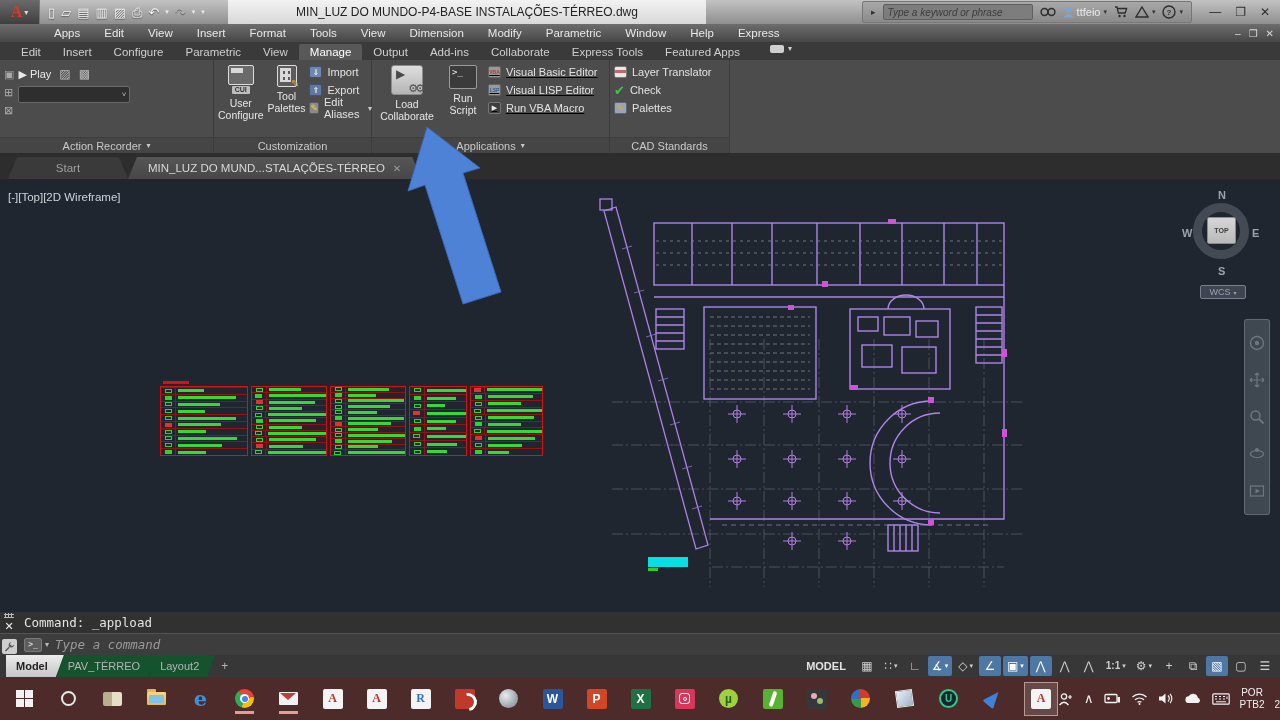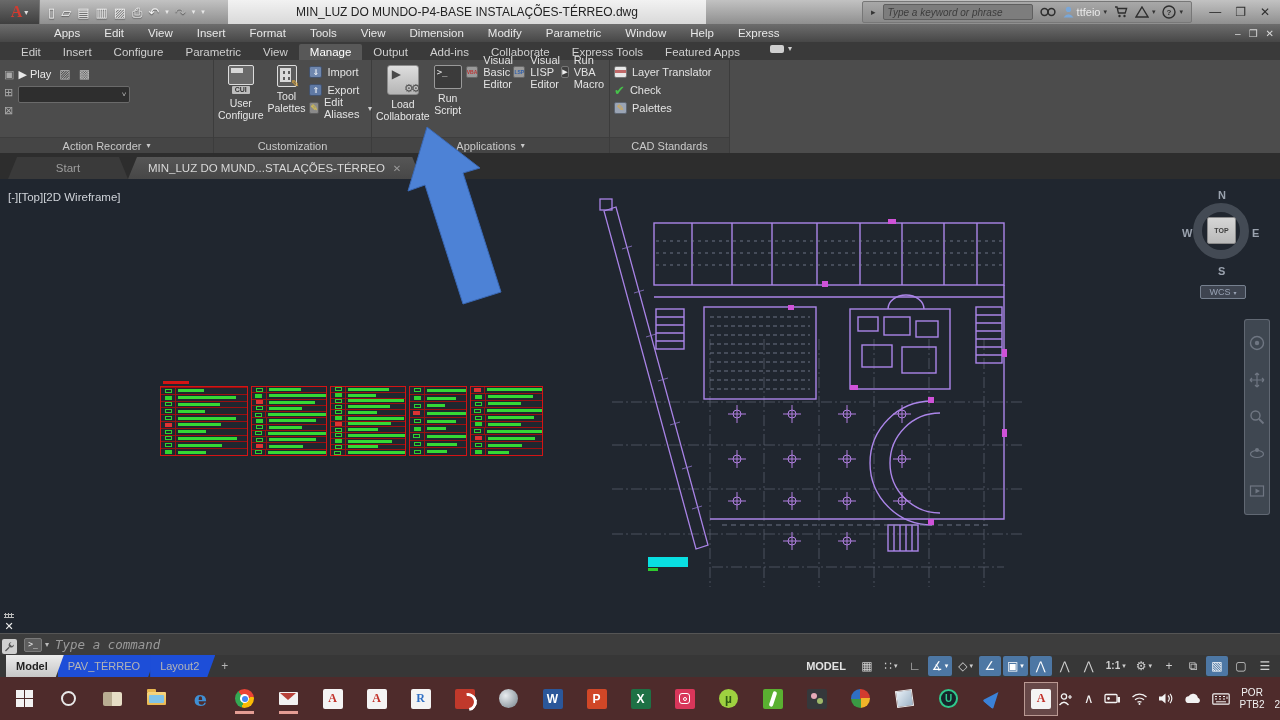--- a/index.html
+++ b/index.html
@@ -155,21 +155,21 @@
   .cmdinput .ph{color:#9a9a9a;font-style:italic;font-family:"DejaVu Sans Mono",monospace;font-size:12.5px;}
   .cmdgrip{position:absolute;left:0;top:612px;width:18px;height:43px;display:flex;flex-direction:column;align-items:center;}
   .gripdots{width:10px;height:5px;margin-top:1px;background:radial-gradient(circle,#bbb 1px,transparent 1.2px);background-size:3px 3px;}
   .cmdx{color:#f0f0f0;font-size:11px;margin-top:2px;}
   .wrenchbox{width:15px;height:15px;background:#cfcfcf;border-radius:2px;margin-top:6px;display:flex;align-items:center;justify-content:center;}
 
   
   .bottombar{position:absolute;left:0;top:655px;width:1280px;height:22px;background:#373737;display:flex;align-items:center;}
   .ltabs{display:flex;align-items:center;height:22px;margin-left:6px;}
   .ltabs .list-item{height:22px;display:flex;align-items:center;padding:0 16px 0 10px;font-size:11px;color:#b5b5b5;
-    background:#1d4ed8;clip-path:polygon(0 0,100% 0,calc(100% - 8px) 100%,0 100%);margin-right:-6px;}
+    background:#14532d;clip-path:polygon(0 0,100% 0,calc(100% - 8px) 100%,0 100%);margin-right:-6px;}
   .ltabs .list-item.active{background:linear-gradient(#ececec,#c6c6c6);color:#222;font-weight:bold;z-index:2;}
   .lplus{margin-left:12px;color:#b5b5b5;font-size:12px;}
   .statusicons{margin-left:auto;display:flex;align-items:center;gap:2px;padding-right:4px;}
   .smodel{color:#e3e3e3;font-size:11px;font-weight:bold;padding:0 8px;}
   .sicon{height:20px;min-width:22px;padding:0 4px;display:flex;align-items:center;justify-content:center;gap:2px;
     color:#cfcfcf;border-radius:2px;}
   .sicon .g{font-size:12px;line-height:1;}
   .sicon.stext .g{font-size:10px;font-weight:bold;}
   .sicon .dd{font-size:7px;color:#cfcfcf;}
   .sicon.on{background:#4d77a4;color:#fff;}
@@ -406,21 +406,21 @@
           <span class="icon-load">
             <span class="tri">▶</span>
               <span class="gears">⚙⚙</span>
           </span>
           <span class="lbl">Load Collaborate</span>
         </div>
         <div class="bigbtn" style="width:42px">
           <span class="icon-run">&gt;_</span>
           <span class="lbl">Run Script</span>
         </div>
-        <div style="display:flex;flex-direction:row;">
+        <div style="display:flex;flex-direction:column;text-decoration:underline;">
           <div class="smallrow">
             <span class="si si-vb">VBA</span>
             <span>Visual Basic Editor</span>
           </div>
           <div class="smallrow">
             <span class="si si-lisp">LSP</span>
             <span>Visual LISP Editor</span>
           </div>
           <div class="smallrow">
             <span class="si si-vba">▶</span>
@@ -965,20 +965,23 @@
         <rect x="56" y="368" width="40" height="10" fill="#09dfe2"></rect>
         <rect x="56" y="379" width="10" height="3" fill="#2ecc2e"></rect>
       </svg>
     </div>
   </div>
 
   <svg class="bluearrow" width="130" height="200" viewBox="0 0 130 200">
     <polygon points="37,12 90,53 73,58 111,177 73,189 35,70 18,76" fill="#4d82d6" stroke="#3a68b4" stroke-width="1"></polygon>
   </svg>
 
+  <div class="cmdhist">
+    <span class="txt">Command: _appload</span>
+  </div>
   <div class="cmdinput">
     <span class="cmdbadge">&gt;_</span>
     <span class="dd">▾</span>
     <span class="ph">Type a command</span>
   </div>
   <div class="cmdgrip">
     <span class="gripdots"></span>
     <span class="cmdx">✕</span>
     <span class="wrenchbox">
       <svg width="11" height="11" viewBox="0 0 11 11">

